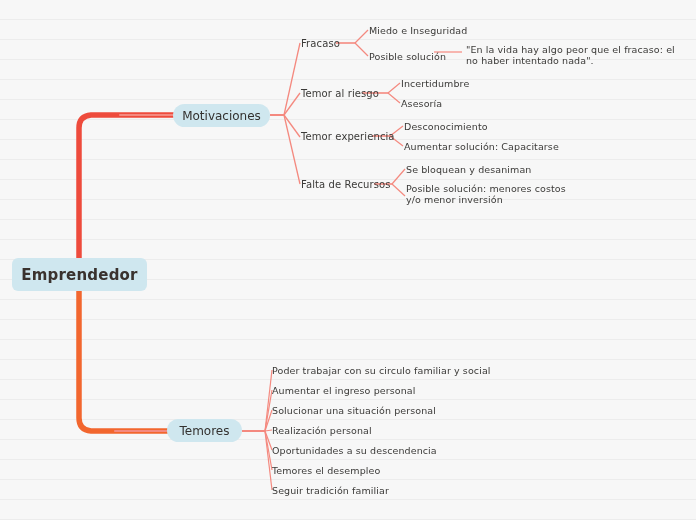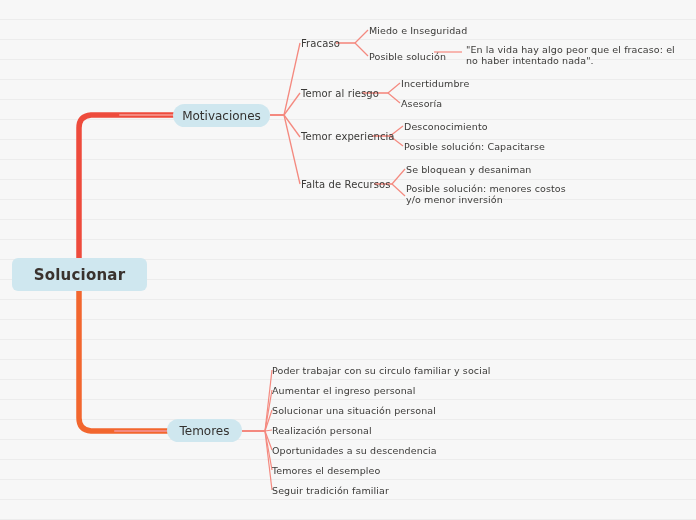--- a/index.html
+++ b/index.html
@@ -102,40 +102,40 @@
     <path d="M242,431 L265,431" fill="none" stroke="#f4897f" stroke-width="2"></path>
     <path d="M265,431 L272,370" fill="none" stroke="#f4897f" stroke-width="1.2"></path>
     <path d="M265,431 L272,390" fill="none" stroke="#f4897f" stroke-width="1.2"></path>
     <path d="M265,431 L272,410" fill="none" stroke="#f4897f" stroke-width="1.2"></path>
     <path d="M265,431 L272,430" fill="none" stroke="#f4897f" stroke-width="1.2"></path>
     <path d="M265,431 L272,450" fill="none" stroke="#f4897f" stroke-width="1.2"></path>
     <path d="M265,431 L272,470" fill="none" stroke="#f4897f" stroke-width="1.2"></path>
     <path d="M265,431 L272,490" fill="none" stroke="#f4897f" stroke-width="1.2"></path>
   </svg>
 
-  <div class="node root">Solucionar</div>
+  <div class="node root">Emprendedor</div>
 
   <div class="node pill pill-temores">Temores</div>
   <div class="node pill pill-motivaciones">Motivaciones</div>
 
   <div class="node txt lvl2" style="left:301px;top:38px;">Fracaso</div>
   <div class="node txt lvl2" style="left:301px;top:88px;">Temor al riesgo</div>
   <div class="node txt lvl2" style="left:301px;top:131px;">Temor experiencia</div>
   <div class="node txt lvl2" style="left:301px;top:179px;">Falta de Recursos</div>
 
   <div class="node txt" style="left:369px;top:25px;">Miedo e Inseguridad</div>
   <div class="node txt" style="left:369px;top:51px;">Posible solución</div>
 
   <div class="node txt two-line" style="left:466px;top:44px;width:218px;">"En la vida hay algo peor que el fracaso: el no haber intentado nada".</div>
 
   <div class="node txt" style="left:401px;top:78px;">Incertidumbre</div>
   <div class="node txt" style="left:401px;top:98px;">Asesoría</div>
 
   <div class="node txt" style="left:404px;top:121px;">Desconocimiento</div>
-  <div class="node txt" style="left:404px;top:141px;">Posible solución: Capacitarse</div>
+  <div class="node txt" style="left:404px;top:141px;">Aumentar solución: Capacitarse</div>
 
   <div class="node txt" style="left:406px;top:164px;">Se bloquean y desaniman</div>
   <div class="node txt" style="left:272px;top:365px;">Poder trabajar con su circulo familiar y social</div>
 
   <div class="node txt two-line" style="left:406px;top:183px;width:160px;">Posible solución: menores costos y/o menor inversión</div>
   <div class="node txt" style="left:272px;top:385px;">Aumentar el ingreso personal</div>
   <div class="node txt" style="left:272px;top:405px;">Solucionar una situación personal</div>
   <div class="node txt" style="left:272px;top:425px;">Realización personal</div>
   <div class="node txt" style="left:272px;top:445px;">Oportunidades a su descendencia</div>
   <div class="node txt" style="left:272px;top:465px;">Temores el desempleo</div>

